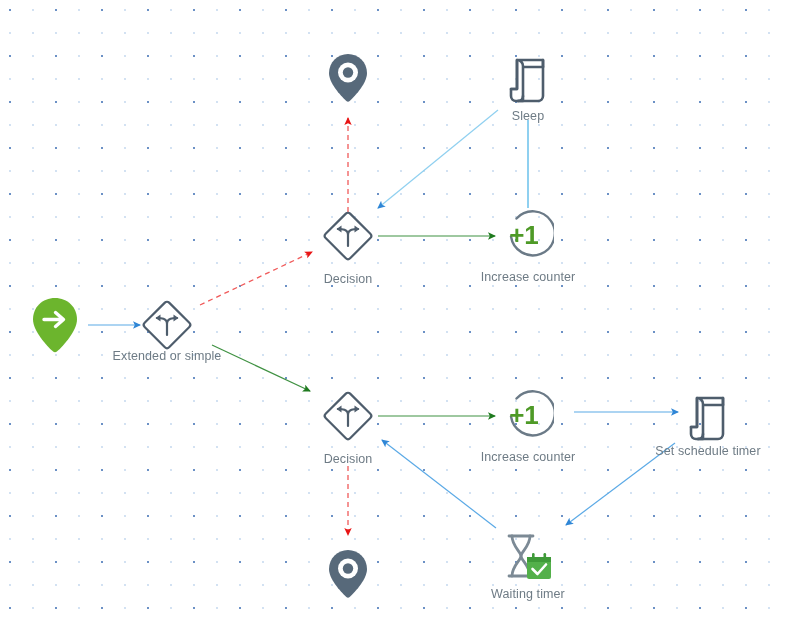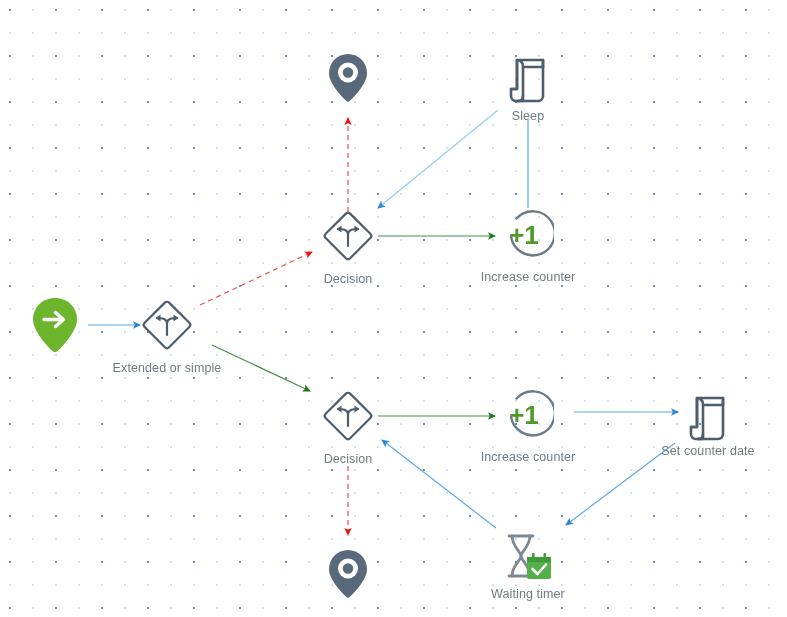--- a/index.html
+++ b/index.html
@@ -107,21 +107,21 @@
 
   <div class="node" style="left:167px; top:325px;">
     <div class="node-icon">
       <svg width="58" height="58" viewBox="0 0 58 58" xmlns="http://www.w3.org/2000/svg">
         <rect x="29" y="4.5" width="34.6" height="34.6" rx="3" transform="rotate(45 29 4.5)" fill="#ffffff" stroke="#4e5d6c" stroke-width="2.2"></rect>
         <path d="M29 39 L29 28 M29 28 C29 22 23 22 19 22 M29 28 C29 22 35 22 39 22" fill="none" stroke="#4e5d6c" stroke-width="2.2" stroke-linecap="round" stroke-linejoin="round"></path>
         <path d="M22.5 18.5 L17.5 22 L22.5 25.5 Z" fill="#4e5d6c"></path>
         <path d="M35.5 18.5 L40.5 22 L35.5 25.5 Z" fill="#4e5d6c"></path>
       </svg>
     </div>
-    <div class="node-label" style="left:0; top:36px;">Extended or simple</div>
+    <div class="node-label" style="left:0; top:24px;">Extended or simple</div>
   </div>
 
   <div class="node" style="left:348px; top:236px;">
     <div class="node-icon">
       <svg width="58" height="58" viewBox="0 0 58 58" xmlns="http://www.w3.org/2000/svg">
         <rect x="29" y="4.5" width="34.6" height="34.6" rx="3" transform="rotate(45 29 4.5)" fill="#ffffff" stroke="#4e5d6c" stroke-width="2.2"></rect>
         <path d="M29 39 L29 28 M29 28 C29 22 23 22 19 22 M29 28 C29 22 35 22 39 22" fill="none" stroke="#4e5d6c" stroke-width="2.2" stroke-linecap="round" stroke-linejoin="round"></path>
         <path d="M22.5 18.5 L17.5 22 L22.5 25.5 Z" fill="#4e5d6c"></path>
         <path d="M35.5 18.5 L40.5 22 L35.5 25.5 Z" fill="#4e5d6c"></path>
       </svg>
@@ -187,21 +187,21 @@
   <div class="node" style="left:708px; top:416px;">
     <div class="node-icon">
       <svg width="50" height="56" viewBox="0 0 50 56" xmlns="http://www.w3.org/2000/svg">
         <path d="M14 10 L40 10 L40 17 L20 17 L20 46 C20 48.8 17.8 51 15 51 L13 51 C10.2 51 8 48.8 8 46 L8 39 L14 39 L14 10 Z
                  M14 10 C17.3 10 20 12.7 20 16 L20 17" fill="none" stroke="#4e5d6c" stroke-width="2.6" stroke-linejoin="round" stroke-linecap="round"></path>
         <path d="M40 10 L40 17 M14 10 L14 39 L8 39" fill="none" stroke="#4e5d6c" stroke-width="2.6" stroke-linejoin="round" stroke-linecap="round"></path>
         <path d="M20 46 L20 51 L15 51" fill="none" stroke="#4e5d6c" stroke-width="2.6" stroke-linejoin="round" stroke-linecap="round"></path>
         <path d="M40 17 L40 46 C40 48.8 37.8 51 35 51 L15 51" fill="none" stroke="#4e5d6c" stroke-width="2.6" stroke-linejoin="round" stroke-linecap="round"></path>
       </svg>
     </div>
-    <div class="node-label" style="left:0; top:28px;">Set counter date</div>
+    <div class="node-label" style="left:0; top:28px;">Set schedule timer</div>
   </div>
 
   <div class="node" style="left:528px; top:558px;">
     <div class="node-icon">
       <svg width="58" height="52" viewBox="0 0 58 52" xmlns="http://www.w3.org/2000/svg">
         <g>
           <path d="M10 4 L34 4 M10 44 L34 44" stroke="#7c8a95" stroke-width="2.8" stroke-linecap="round"></path>
           <path d="M13 4 C13 14 22 20 22 24 C22 28 13 34 13 44" fill="none" stroke="#7c8a95" stroke-width="2.8" stroke-linecap="round" stroke-linejoin="round"></path>
           <path d="M31 4 C31 14 22 20 22 24 C22 28 31 34 31 44" fill="none" stroke="#7c8a95" stroke-width="2.8" stroke-linecap="round" stroke-linejoin="round"></path>
         </g>

